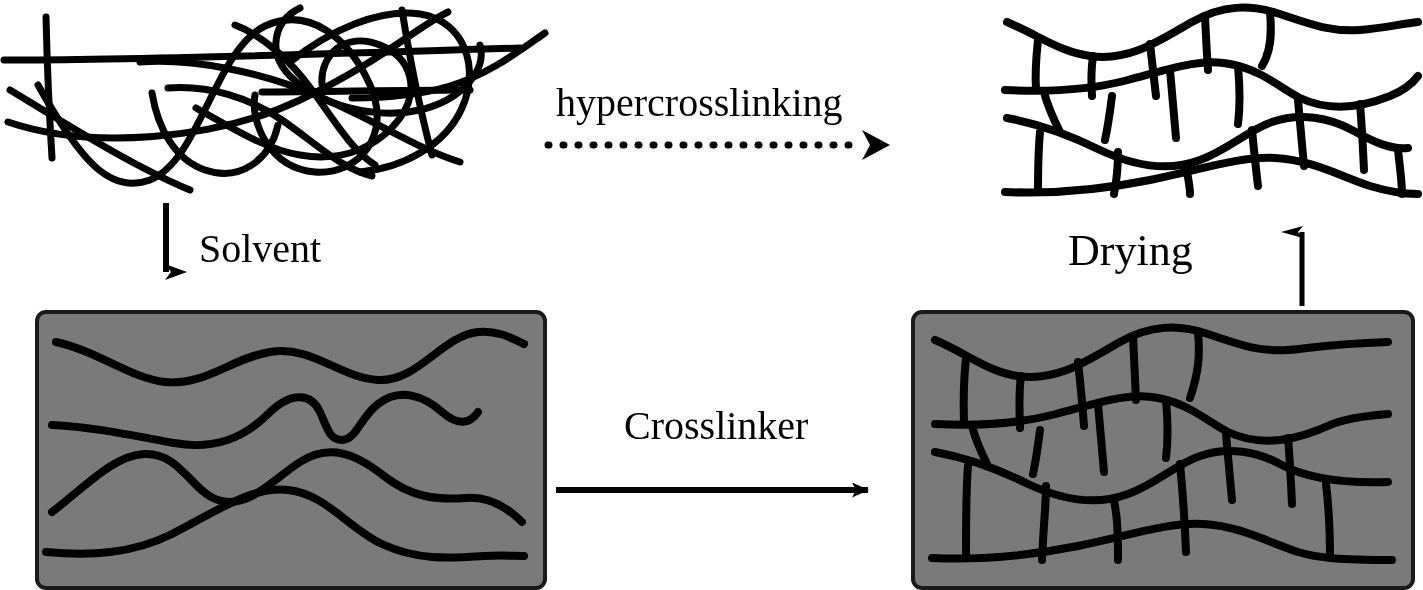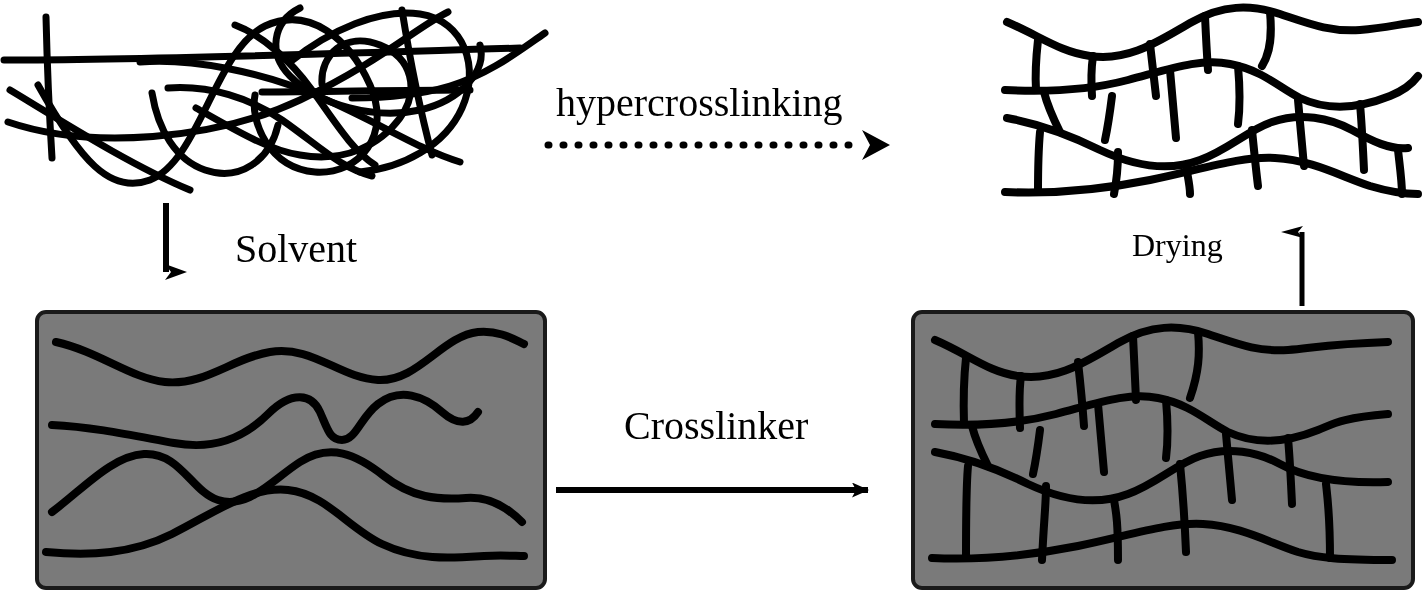--- a/index.html
+++ b/index.html
@@ -34,31 +34,30 @@
   }
   #label-hypercrosslinking {
     left: 556px;
     top: 83px;
     font-size: 40px;
   }
   #label-solvent {
     left: 199px;
     top: 229px;
     font-size: 40px;
-    margin-left: 36px;
   }
   #label-crosslinker {
     left: 624px;
     top: 406px;
     font-size: 40px;
   }
   #label-drying {
-    left: 1132px;
+    left: 1068px;
     top: 229px;
-    font-size: 32px;
+    font-size: 44px;
   }
 </style>
 </head>
 <body>
 
 <div id="scheme">
 
   <svg viewBox="0 0 1423 590" xmlns="http://www.w3.org/2000/svg">
 
     <defs>

